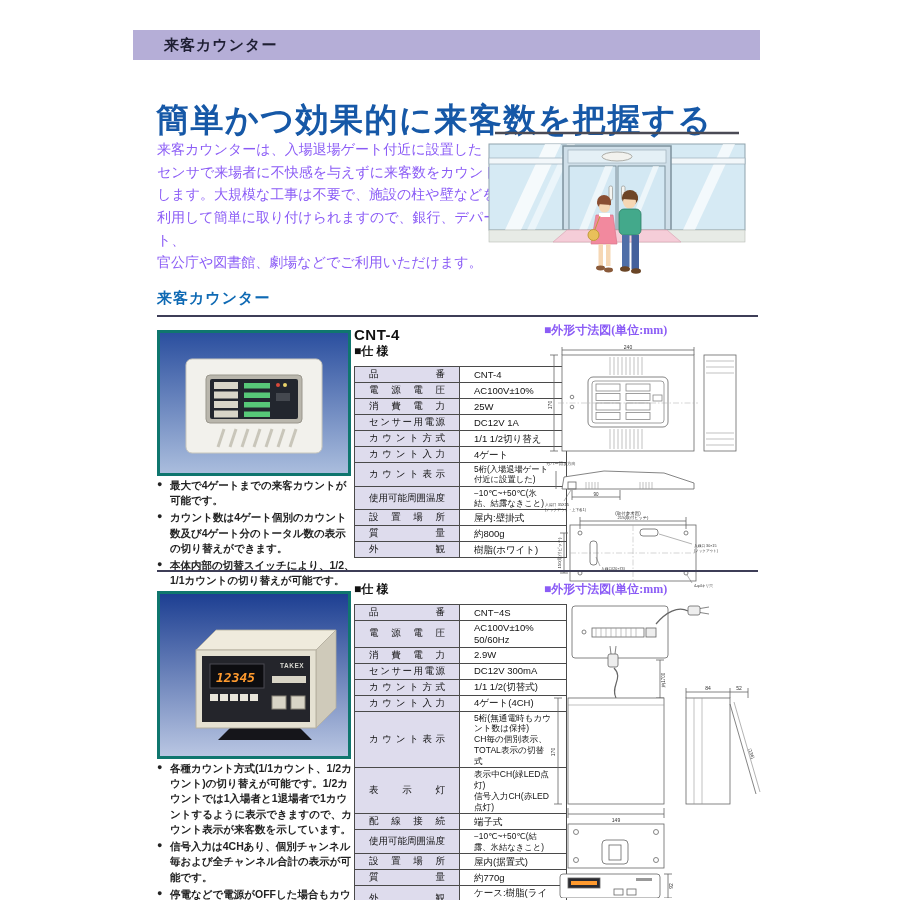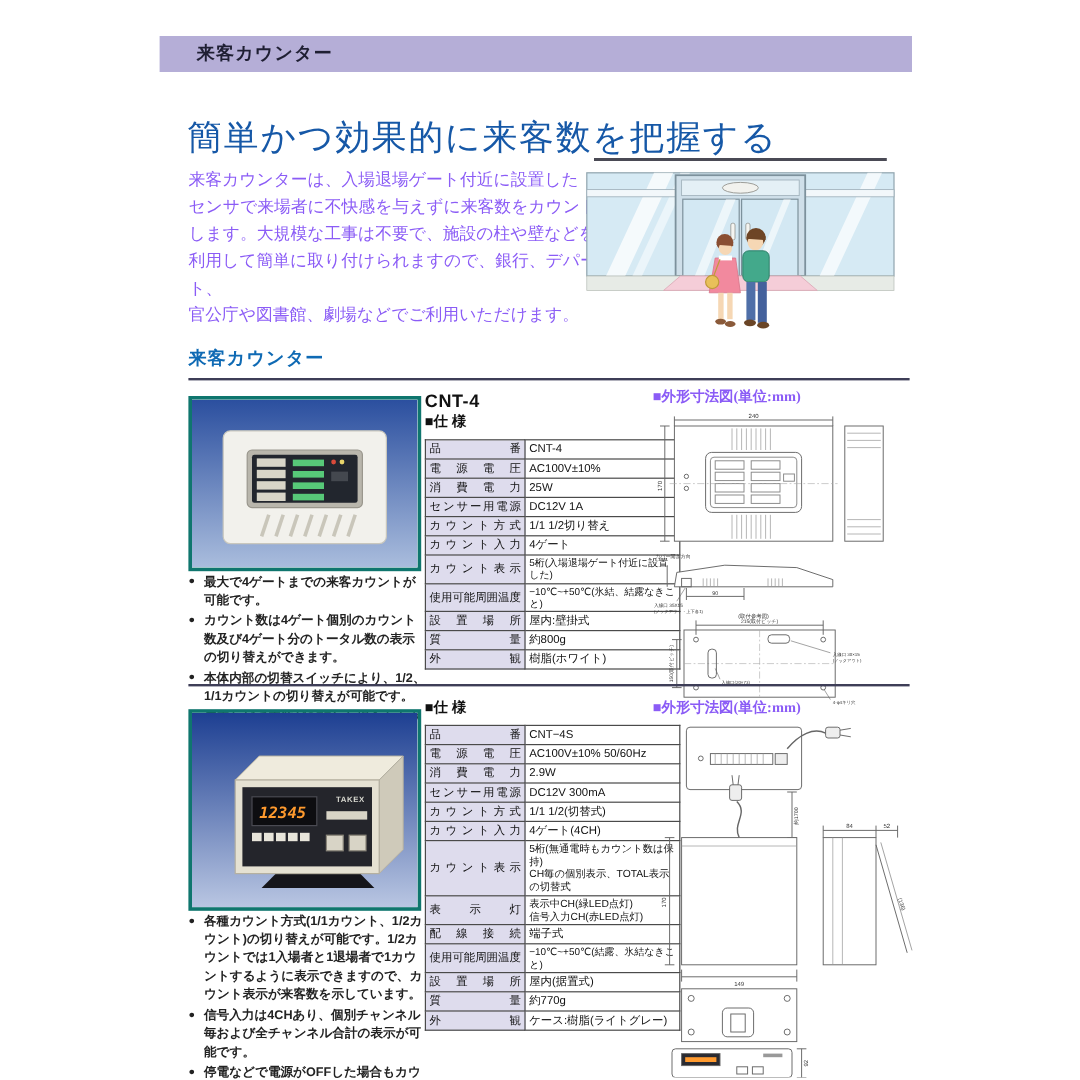--- a/index.html
+++ b/index.html
@@ -4,21 +4,21 @@
 <style>
   html,body{margin:0;padding:0;background:#ffffff;}
   body{width:900px;height:900px;position:relative;overflow:hidden;
        font-family:"Liberation Sans","DejaVu Sans",sans-serif;color:#1c1c24;}
   .abs{position:absolute;}
 
   
   .band{left:133px;top:30px;width:627px;height:30px;background:var(--band-bg,#b5aed7);}
   .band span{display:block;margin-left:31px;line-height:30px;font-size:15px;font-weight:700;color:var(--band-text,#1f1f33);letter-spacing:1px;}
 
-  .headline{left:156px;top:76px;font-size:29px;font-weight:400;color:var(--headline-blue,#1658a7);letter-spacing:1.5px;}
+  .headline{left:156px;top:76px;font-size:33px;font-weight:700;color:var(--headline-blue,#1658a7);letter-spacing:1.5px;}
 
   .intro{left:157px;top:124px;width:360px;font-size:14px;line-height:1.62;color:#8b5cf6;white-space:pre-line;}
 
   .illust{left:487px;top:128px;}
 
   .section-head{left:157px;top:289px;width:601px;border-bottom:2px solid var(--rule-dark,#3e3e57);padding-bottom:7px;
                 font-size:15px;font-weight:700;color:var(--section-blue,#0f6ab4);letter-spacing:1px;}
 
   .product{left:157px;width:601px;}
   .p1{top:330px;height:238px;}
@@ -28,21 +28,21 @@
   .photo{border:3px solid #0f766e;overflow:hidden;}
   .photo svg{display:block;}
 
   .features{font-size:10.5px;line-height:1.45;color:#222;width:198px;margin:0;padding:0;list-style:none;font-weight:bold;}
   .features li{position:relative;padding-left:13px;margin-bottom:2px;}
   .features li::before{content:"●";position:absolute;left:0;top:0;font-size:9px;}
 
   .model{font-size:15px;font-weight:800;color:#111;margin:0;letter-spacing:.5px;}
   .spec-head{font-size:12px;font-weight:700;color:#111;}
   table.spec{border-collapse:collapse;width:213px;margin-top:6px;}
-  table.spec th,table.spec td{border:1px solid var(--table-border,#4a4a4a);padding:1px 3px;vertical-align:middle;}
+  table.spec th,table.spec td{border:1px solid var(--table-border,#4a4a4a);padding:1px 14px;vertical-align:middle;}
   table.spec th{background:var(--table-label-bg,#dedced);width:66px;font-weight:400;font-size:9.5px;color:#111;
                 text-align:justify;text-align-last:justify;white-space:nowrap;}
   table.spec td{font-size:9.5px;color:#111;line-height:1.25;}
   table.spec td.small{font-size:8.3px;}
   table.spec td.multi{white-space:pre-line;font-size:8.6px;margin-top:33px;}
 
   .diag-head{font-size:12px;font-weight:700;color:#8b5cf6;font-family:Liberation Serif, serif;}
   .diag svg{display:block;margin-top:4px;}
   .diag text{font-family:"Liberation Sans","DejaVu Sans",sans-serif;fill:#333;}
 </style>

